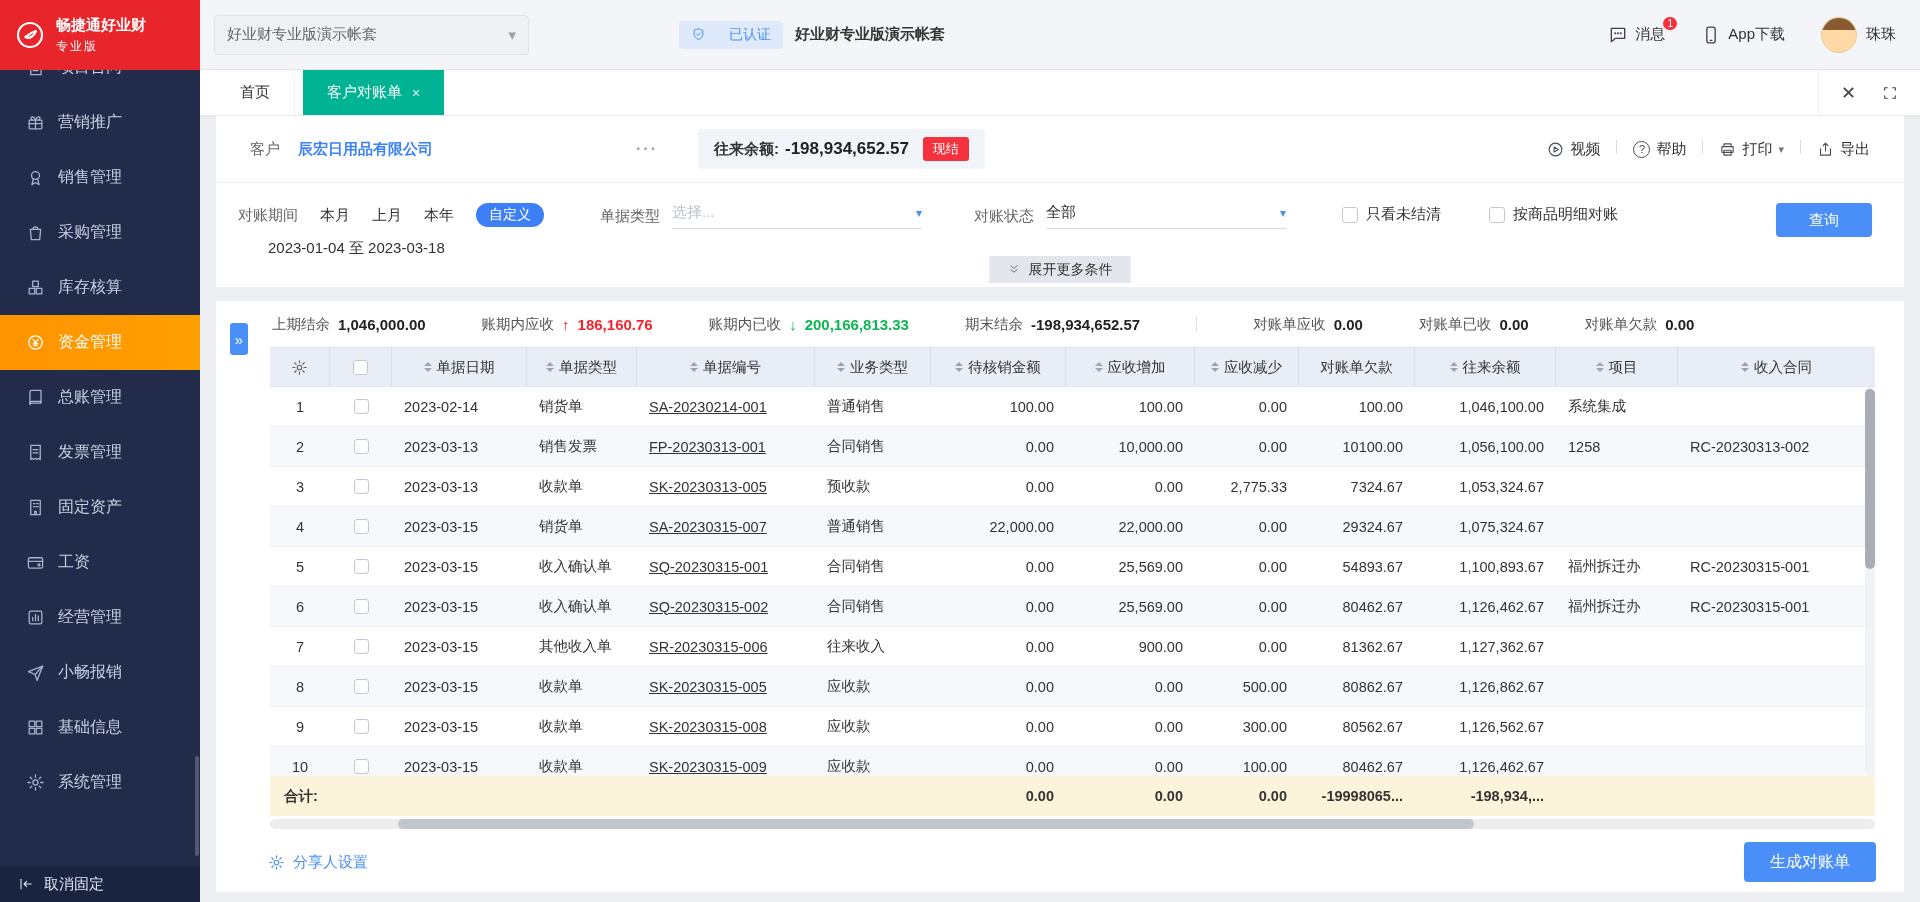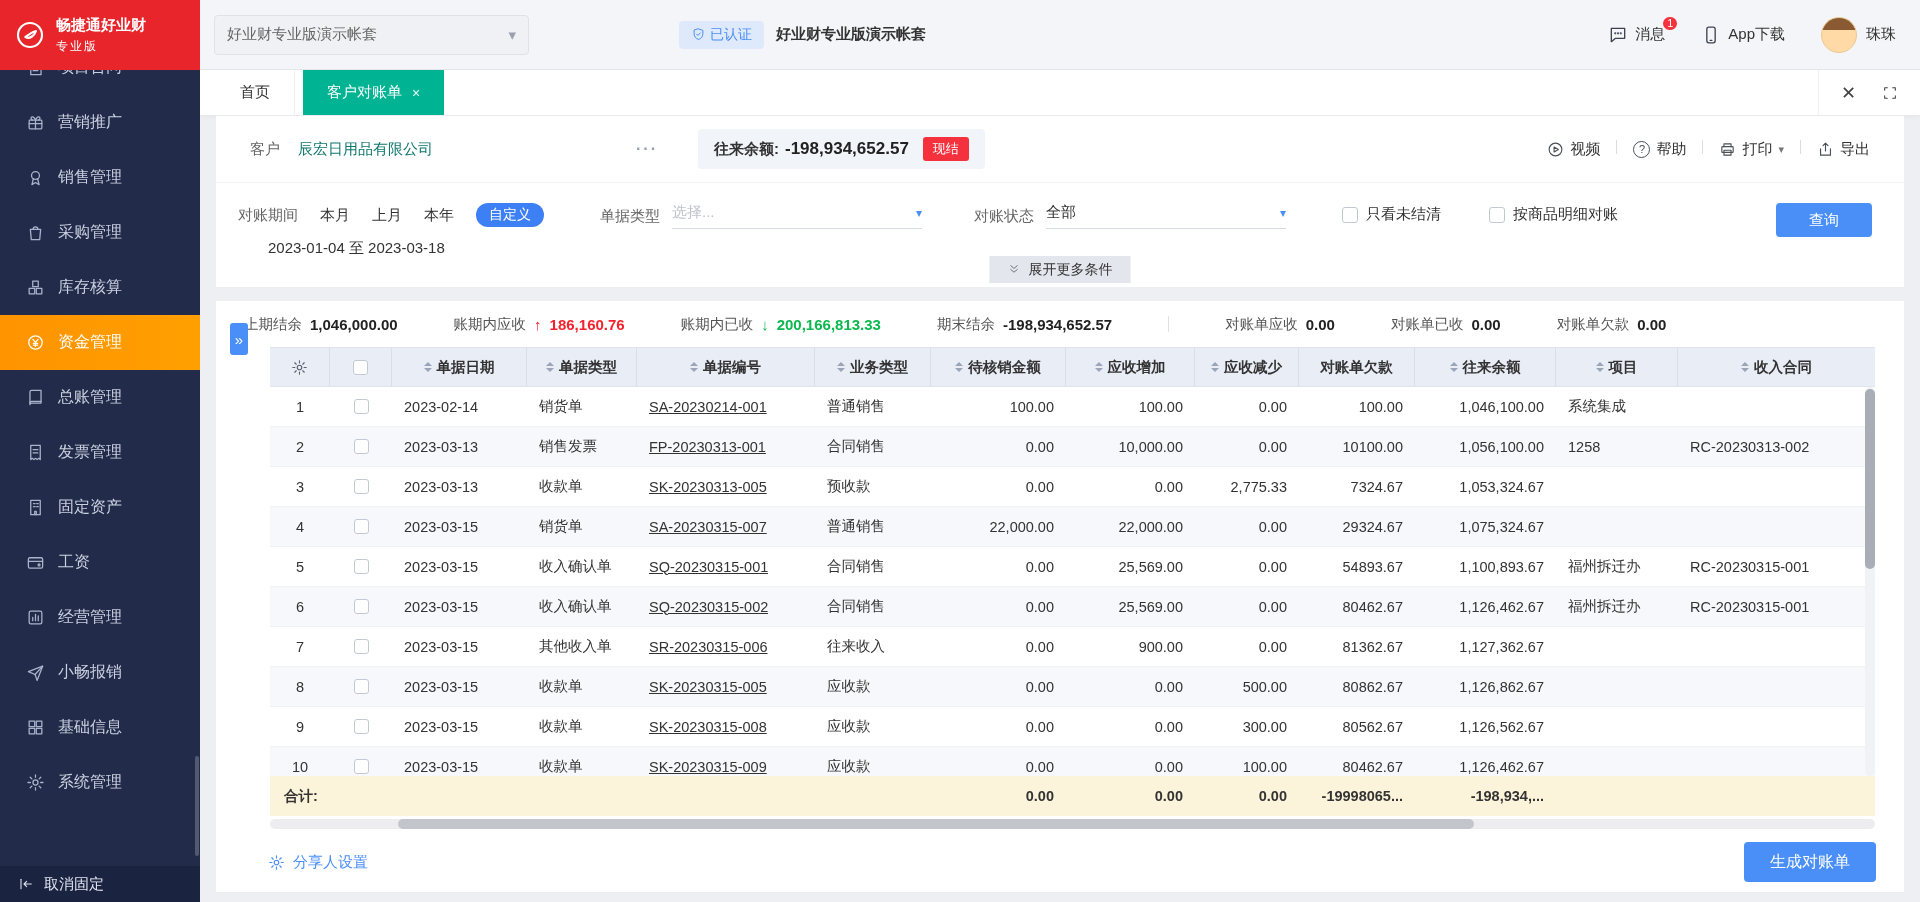--- a/index.html
+++ b/index.html
@@ -26,21 +26,21 @@
   .unpin{height:36px;background:#1a2340;color:#dfe4f0;display:flex;align-items:center;gap:10px;padding-left:18px;font-size:15px;flex-shrink:0;cursor:pointer;position:relative;z-index:2}
   .unpin svg{width:16px;height:16px;color:#dfe4f0}
 
   
   .main{flex:1;display:flex;flex-direction:column;min-width:0}
 
   
   .topbar{height:70px;background:#f4f5f8;border-bottom:1px solid #e3e5ea;display:flex;align-items:center;padding:0 24px 0 14px;flex-shrink:0}
   .acct-select{width:315px;height:40px;background:#f0f1f5;border:1px solid #e0e2e8;border-radius:4px;display:flex;align-items:center;justify-content:space-between;padding:0 12px;color:#666;cursor:pointer}
   .acct-select .chev{color:#9aa1ad}
-  .cert-pill{margin-left:150px;background:#dfe9fc;border-radius:4px;padding:5px 12px;display:flex;align-items:center;gap:4px;color:var(--accent);font-size:14px;cursor:default}
+  .cert-pill{margin-left:150px;background:#dfe9fc;border-radius:4px;padding:5px 12px;display:flex;align-items:center;gap:23px;color:var(--accent);font-size:14px;cursor:default}
   .cert-pill svg{width:15px;height:15px}
   .acct-name{margin-left:12px;font-weight:600;color:#333}
   .top-right{margin-left:auto;display:flex;align-items:center;gap:36px}
   .top-act{display:flex;align-items:center;gap:7px;cursor:pointer;position:relative;color:#333}
   .top-act svg{width:20px;height:20px;color:#3c4250}
   .msg-badge{position:absolute;top:-10px;right:-14px;min-width:17px;height:17px;background:var(--badge-red);color:#fff;border-radius:9px;font-size:11px;display:flex;align-items:center;justify-content:center;padding:0 4px;border:2px solid #f4f5f8}
   .user{display:flex;align-items:center;gap:9px;cursor:pointer}
   .avatar{width:36px;height:36px;border-radius:50%;background:linear-gradient(180deg,#8a5a33 0 36%,#ffd9a6 36%);border:1px solid #e8c98f}
 
   
@@ -52,21 +52,21 @@
   .tabbar-right{margin-left:auto;display:flex;align-items:center;gap:26px;padding:0 22px;border-left:1px solid #f0f1f4}
   .tabbar-right .xi{font-size:18px;color:#444;cursor:pointer;line-height:1}
   .tabbar-right svg{width:16px;height:16px;color:#444;cursor:pointer}
 
   
   .content{flex:1;padding:0 16px;display:flex;flex-direction:column;overflow:hidden}
   .cardA{background:#fff;flex-shrink:0}
   .header-row{height:66px;display:flex;align-items:center;padding:0 34px}
   .lbl{color:#666}
   .cust-field{display:flex;align-items:center;width:360px;margin-left:18px}
-  .cust-name{color:#0f766e;font-weight:400}
+  .cust-name{color:#3b82f6;font-weight:700}
   .more-dots{margin-left:auto;color:#98a0ab;font-weight:bold;font-size:16px;letter-spacing:2px;cursor:pointer}
   .bal-pill{margin-left:40px;background:#f1f4f9;border-radius:4px;padding:8px 16px;display:flex;align-items:center}
   .bal-lbl{font-weight:600;color:#333}
   .bal-val{font-weight:bold;font-size:17px;color:#222;margin-left:6px}
   .settle-badge{background:var(--badge-red);color:#fff;font-size:13px;padding:3px 10px;border-radius:3px;margin-left:14px}
   .hdr-actions{margin-left:auto;display:flex;align-items:flex-start;gap:16px}
   .hdr-act{display:flex;align-items:center;gap:6px;cursor:pointer;color:#333;font-size:15px}
   .hdr-act svg{width:17px;height:17px;color:#4a4f57}
   .circle-ic{width:17px;height:17px;border:1.5px solid #4a4f57;border-radius:50%;display:inline-flex;align-items:center;justify-content:center;font-size:11px;color:#4a4f57}
   .vline{width:1px;height:14px;background:#d9dce2}
@@ -85,33 +85,33 @@
   .cb{display:inline-block;width:15px;height:15px;border:1px solid #c3c9d4;border-radius:3px;background:#fff;flex-shrink:0}
   .fcheck .cb{width:16px;height:16px}
   .query-btn{margin-left:auto;width:96px;height:34px;background:var(--accent);color:#fff;border:none;border-radius:4px;font-size:15px;cursor:pointer;font-family:inherit}
   .expand-pill{position:absolute;left:50%;transform:translateX(-50%);bottom:4px;background:#e3e6ec;border-radius:0;height:27px;display:flex;align-items:center;gap:8px;padding:0 18px;font-size:14px;color:#333;cursor:pointer}
   .expand-pill svg{width:13px;height:13px;color:#5b6270}
 
   .gap{height:14px;flex-shrink:0}
 
   .cardB{background:#fff;position:relative;display:flex;flex-direction:column;flex:1;margin-bottom:10px;min-height:0}
   .expander{position:absolute;left:14px;top:22px;width:18px;height:32px;background:var(--accent);color:#fff;border-radius:3px;display:flex;align-items:center;justify-content:center;font-size:15px;cursor:pointer;z-index:3}
-  .summary{height:46px;display:flex;align-items:center;padding-left:28px;gap:56px;flex-shrink:0}
+  .summary{height:46px;display:flex;align-items:center;padding-left:56px;gap:56px;flex-shrink:0}
   .sgrp{display:flex;align-items:center;gap:8px;white-space:nowrap}
   .sgrp .sl{color:#555;font-size:14.5px}
   .sgrp .sv{color:#222;font-weight:bold;font-size:15px}
   .sv.red,.arr.red{color:var(--amt-red)}
   .sv.green,.arr.green{color:var(--amt-green)}
   .arr{font-weight:bold}
   .vsep{width:1px;height:16px;background:#dfe2e8}
 
   
   .table-wrap{margin-left:54px;width:1605px;position:relative;flex-shrink:0}
   .thead{display:flex;height:40px;background:#e9edf6;border:1px solid #dfe4ee;border-left:none;border-right:none;align-items:stretch}
-  .thead .cell{display:flex;align-items:center;justify-content:center;gap:5px;border-right:1px solid #d8deea;font-weight:700;color:#333;font-size:14.5px}
+  .thead .cell{display:flex;align-items:center;justify-content:center;gap:5px;border-right:1px solid #d8deea;font-weight:400;color:#333;font-size:14.5px}
   .thead .cell:last-child{border-right:none}
   .sort{display:inline-flex;flex-direction:column;gap:2px;cursor:pointer}
   .sort i{display:block;width:0;height:0;border-left:4px solid transparent;border-right:4px solid transparent}
   .sort .up{border-bottom:4px solid #9aa5ba}
   .sort .dn{border-top:4px solid #9aa5ba}
   .gear-ic{width:17px;height:17px;color:#5b6270;cursor:pointer}
   .tbody{height:389px;overflow:hidden}
   .trow{display:flex;height:40px;align-items:stretch;border-bottom:1px solid #f0f2f6;background:#fff}
   .trow:nth-child(even){background:#f6f8fb}
   .cell{display:flex;align-items:center;padding:0 12px;white-space:nowrap;overflow:hidden;text-overflow:ellipsis;font-size:14.5px;color:#333}

